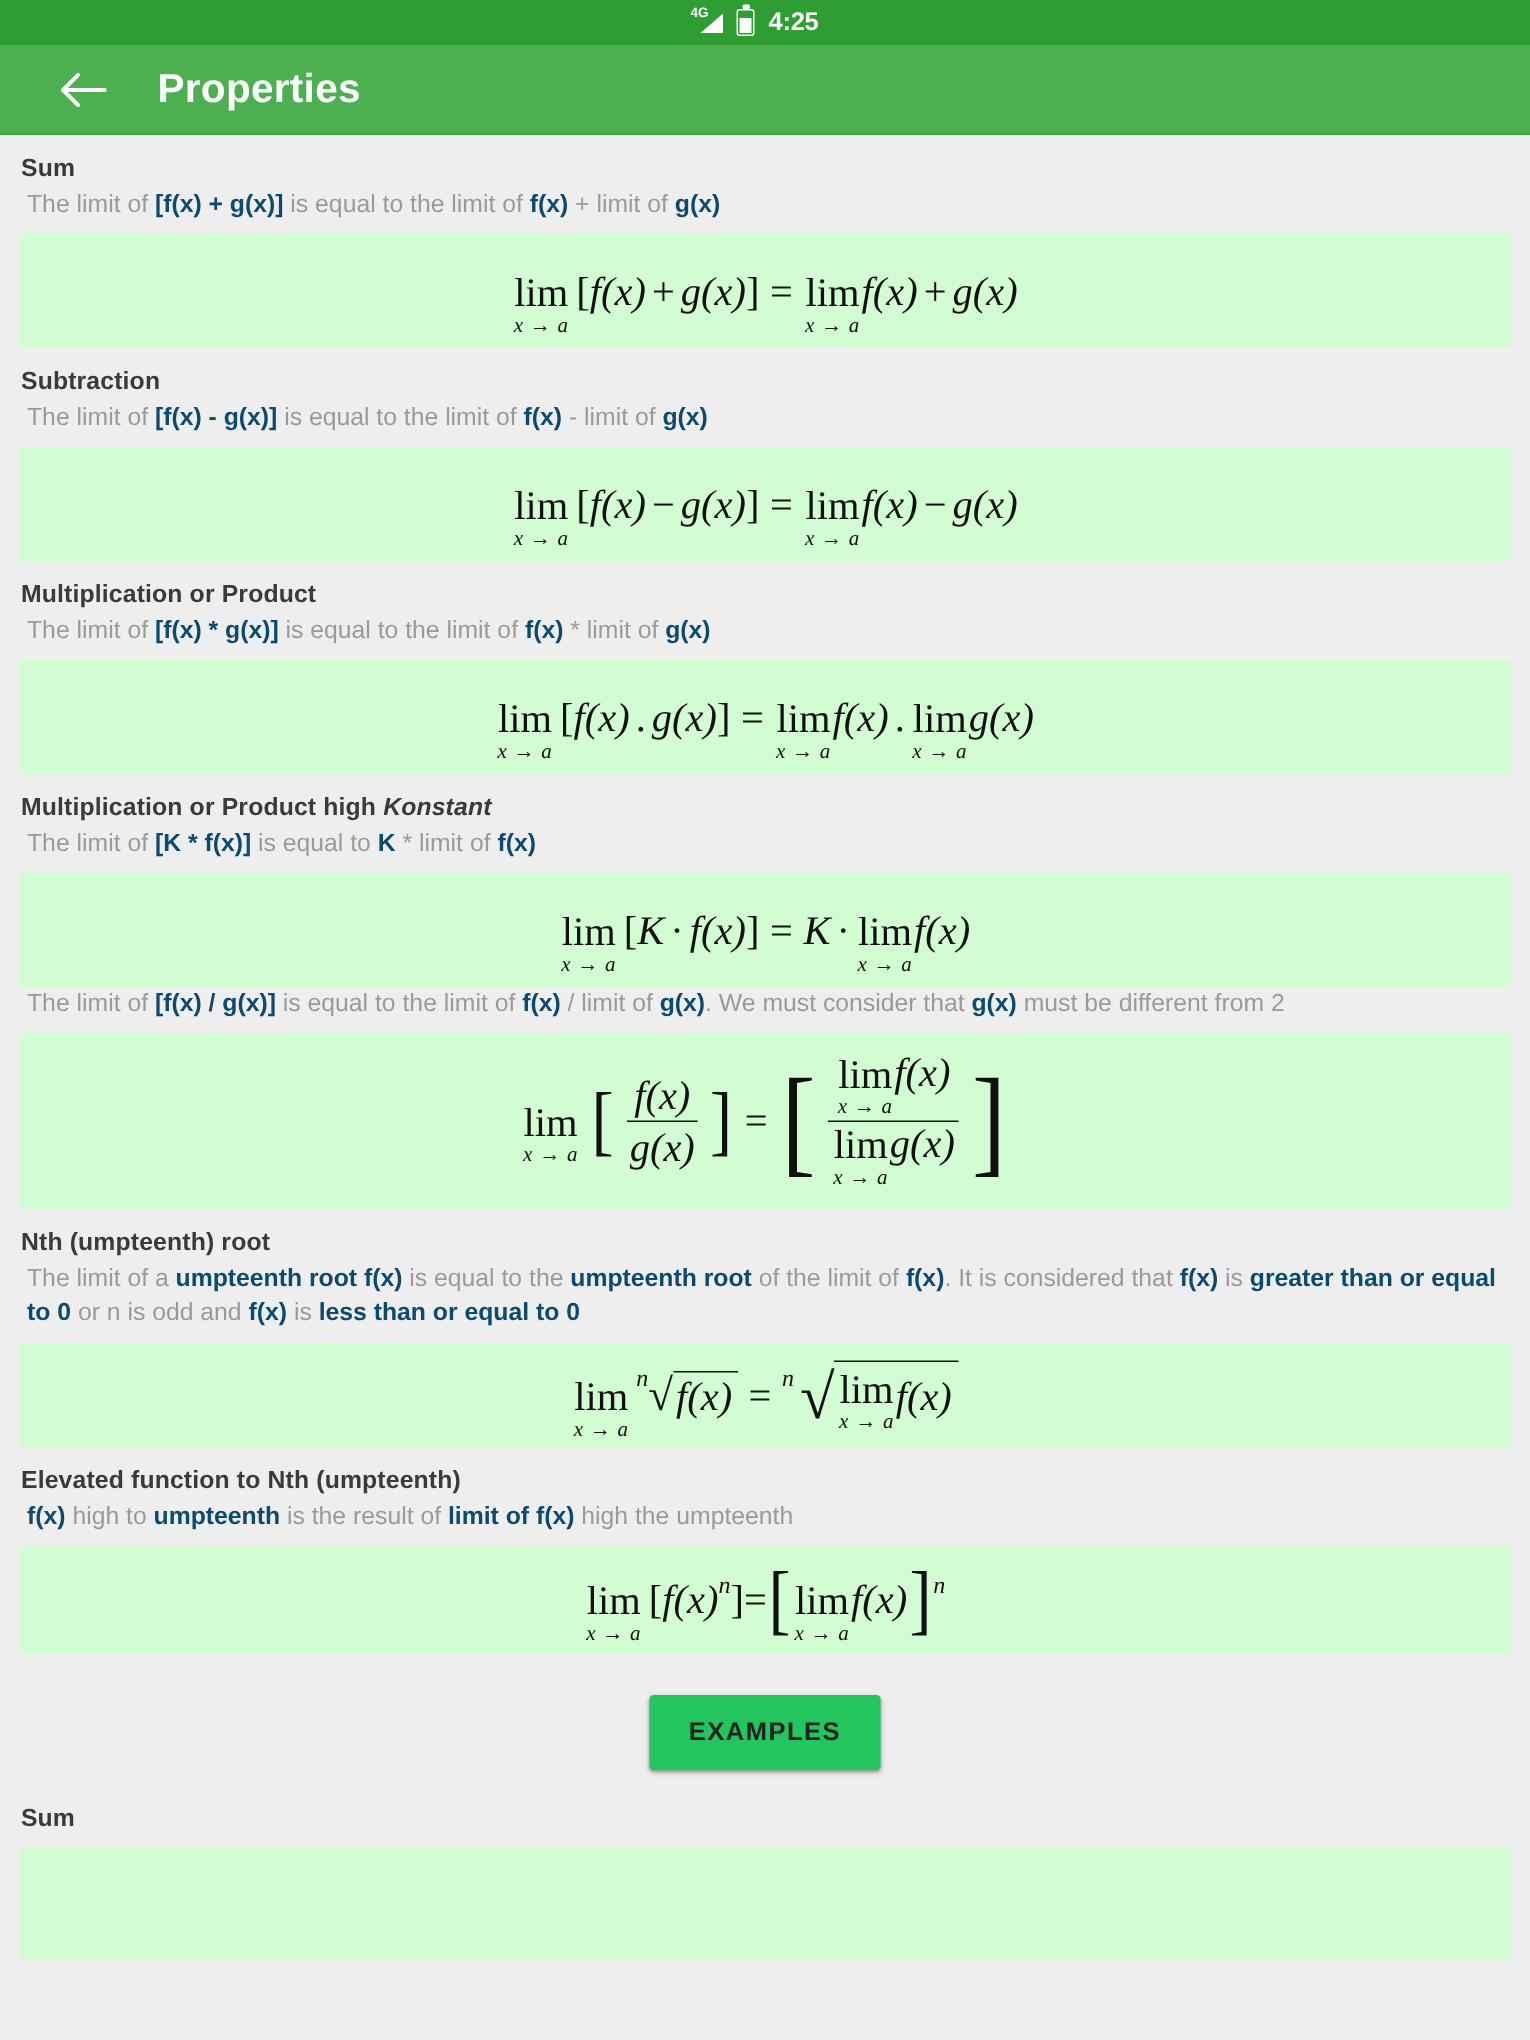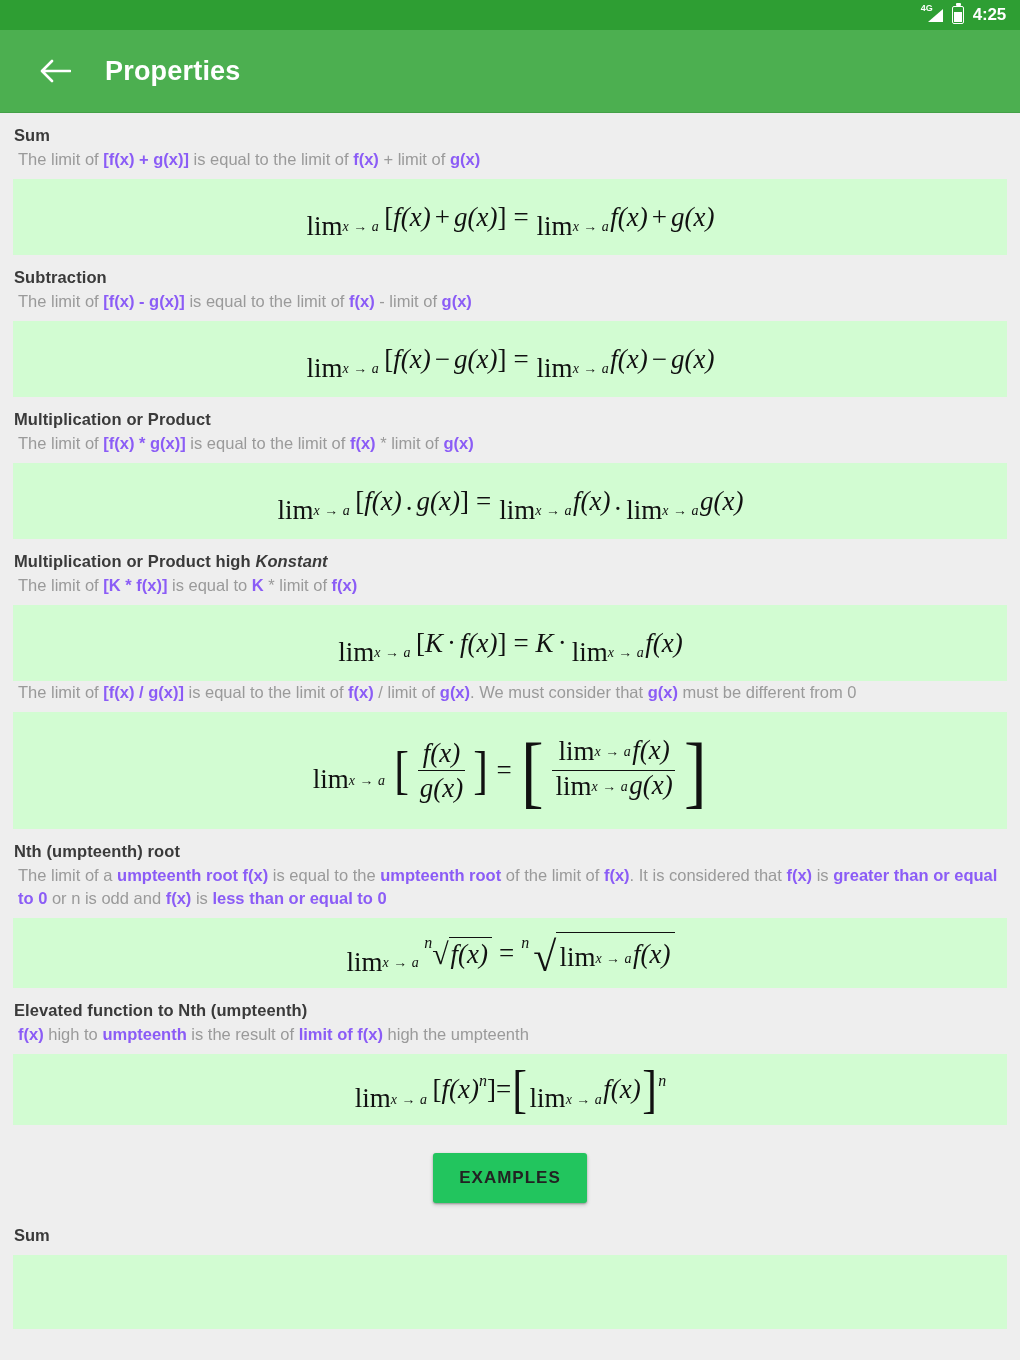--- a/index.html
+++ b/index.html
@@ -13,21 +13,21 @@
     font-family: "Liberation Sans", sans-serif;
     overflow: hidden;
   }
 
   
   .status-bar {
     height: 30px;
     background: #2e9e33;
     display: flex;
     align-items: center;
-    justify-content: flex-end;
+    justify-content: center;
     padding-right: 14px;
     box-sizing: border-box;
   }
   .status-right {
     display: flex;
     align-items: center;
     gap: 9px;
   }
   .sig-wrap {
     position: relative;
@@ -81,21 +81,21 @@
   }
   .clock {
     color: #ffffff;
     font-size: 17px;
     font-weight: bold;
     letter-spacing: -0.2px;
   }
 
   
   .app-bar {
-    height: 83px;
+    height: 60px;
     background: #4caf50;
     display: flex;
     align-items: center;
     padding-left: 34px;
     box-sizing: border-box;
     border-bottom: 1px solid #43a047;
   }
   .back-arrow {
     width: 42px;
     height: 42px;
@@ -132,21 +132,21 @@
   .prop-title .ital { font-style: italic; }
 
   .prop-desc {
     font-size: 16.5px;
     color: #9a9a9a;
     padding: 0 14px 0 18px;
     line-height: 23px;
     margin-bottom: 8px;
   }
   .prop-desc b {
-    color: #8b5cf6;
+    color: #0c4a6e;
     font-weight: bold;
   }
 
   .formula-box {
     background: #d2fcd2;
     margin: 0 13px;
     display: flex;
     align-items: center;
     justify-content: center;
     font-family: "Liberation Serif", serif;
@@ -161,21 +161,21 @@
     white-space: nowrap;
   }
   .mi { font-style: italic; }
   .mop { font-style: normal; }
   .sp2 { display: inline-block; width: 7px; }
   .sp1 { display: inline-block; width: 4px; }
 
   
   .lim {
     display: inline-flex;
-    flex-direction: row;
+    flex-direction: column;
     align-items: center;
     vertical-align: middle;
     margin: 0 1px;
   }
   .lim .lim-top {
     font-size: 27px;
     font-style: normal;
     line-height: 27px;
   }
   .lim .lim-sub {
@@ -501,21 +501,21 @@
           <span class="lim">
             <span class="lim-top">lim</span>
             <span class="lim-sub">x → a</span>
           </span>
         </span>
       <span class="mi">f(x)</span>
     </span>
   </div>
 
   <div class="prop-desc">
-    <span>The limit of </span><b>[f(x) / g(x)]</b><span> is equal to the limit of </span><b>f(x)</b><span> / limit of </span><b>g(x)</b><span>. We must consider that </span><b>g(x)</b><span> must be different from 0</span>
+    <span>The limit of </span><b>[f(x) / g(x)]</b><span> is equal to the limit of </span><b>f(x)</b><span> / limit of </span><b>g(x)</b><span>. We must consider that </span><b>g(x)</b><span> must be different from 2</span>
   </div>
   <div class="formula-box" style="height:117px">
     <span class="mrow">
       <span class="lim-wrap">
           <span class="lim">
             <span class="lim-top">lim</span>
             <span class="lim-sub">x → a</span>
           </span>
         </span>
       <span class="sp2"></span>

